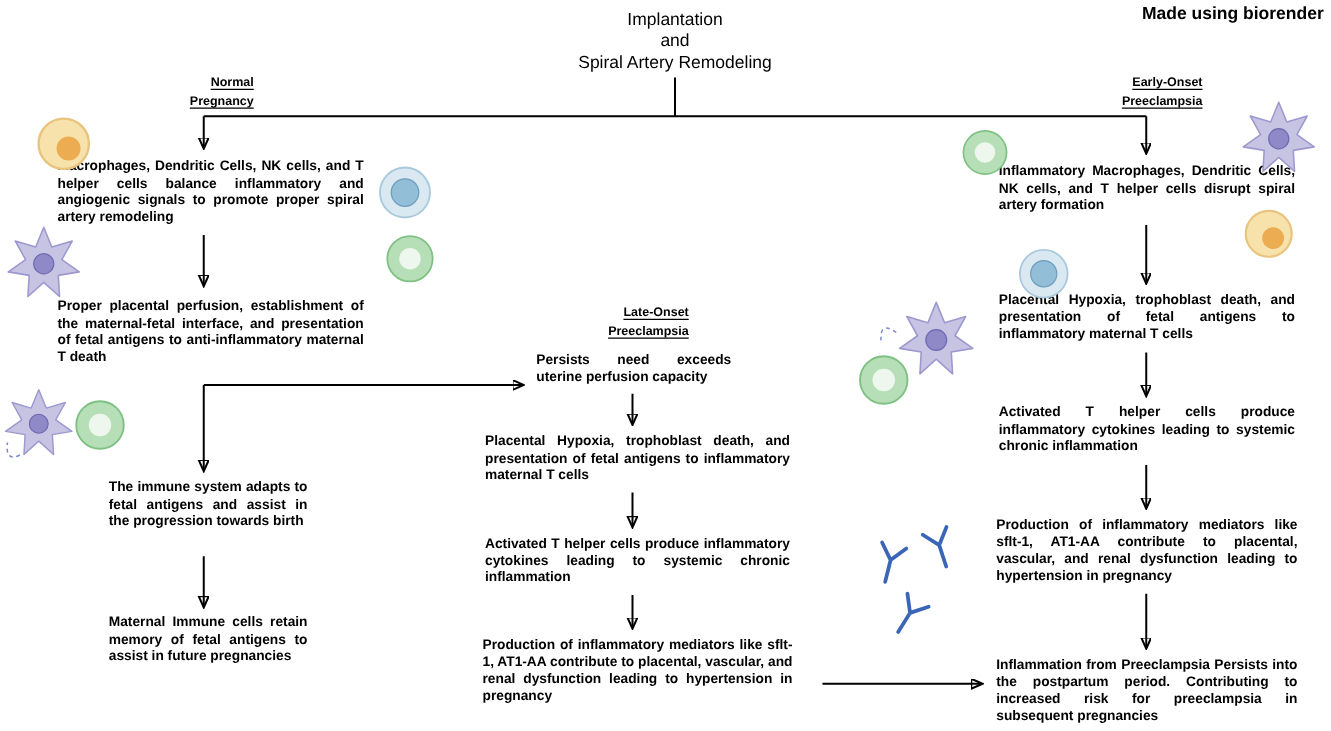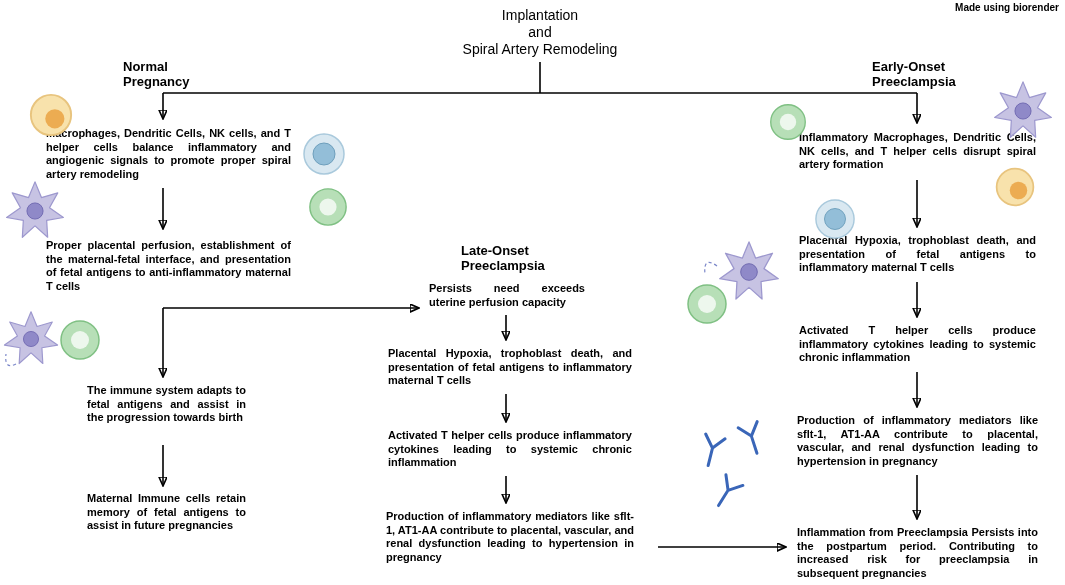--- a/index.html
+++ b/index.html
@@ -1,29 +1,29 @@
 <!DOCTYPE html>
 <html><head>
 <meta charset="utf-8">
 <style>
   html,body{margin:0;padding:0;background:#fff;}
   .page{
     position:relative;width:1065px;height:585px;background:#ffffff;
     font-family:"Liberation Sans",sans-serif;color:#000;overflow:hidden;
   }
   .watermark{
-    position:absolute;top:2px;right:6px;font-size:10px;font-weight:bold;padding-left:36px;
+    position:absolute;top:2px;right:6px;font-size:14px;font-weight:bold;padding-left:36px;
   }
   .title{
     position:absolute;left:420px;top:7px;width:240px;text-align:center;
     font-size:14px;line-height:17px;white-space:pre-line;font-weight:400;
   }
   .heading{
-    position:absolute;font-size:13px;font-weight:bold;text-align:left;
-    text-underline-offset:2px;line-height:15px;
+    position:absolute;font-size:10px;font-weight:bold;text-align:right;
+    text-decoration:underline;text-underline-offset:2px;line-height:15px;
   }
   #h-normal{left:123px;top:59px;width:80px;}
   #h-late{left:461px;top:243px;width:90px;}
   #h-early{left:872px;top:59px;width:90px;}
   .step{
     position:absolute;font-size:11px;font-weight:bold;line-height:13.5px;
     text-align:justify;
   }
   #n1{left:46px;top:127px;width:245px;}
   #n2{left:46px;top:239px;width:245px;}
@@ -60,21 +60,21 @@
   <div class="watermark">Made using biorender</div>
   <div class="title">Implantation
 and
 Spiral Artery Remodeling</div>
 
   <div class="heading" id="h-normal">Normal Pregnancy</div>
   <div class="heading" id="h-late">Late-Onset Preeclampsia</div>
   <div class="heading" id="h-early">Early-Onset Preeclampsia</div>
 
   <div class="step" id="n1">Macrophages, Dendritic Cells, NK cells, and T helper cells balance inflammatory and angiogenic signals to promote proper spiral artery remodeling</div>
-  <div class="step" id="n2">Proper placental perfusion, establishment of the maternal-fetal interface, and presentation of fetal antigens to anti-inflammatory maternal T cells</div>
+  <div class="step" id="n2">Proper placental perfusion, establishment of the maternal-fetal interface, and presentation of fetal antigens to anti-inflammatory maternal T death</div>
   <div class="step" id="n3">The immune system adapts to fetal antigens and assist in the progression towards birth</div>
   <div class="step" id="n4">Maternal Immune cells retain memory of fetal antigens to assist in future pregnancies</div>
 
   <div class="step" id="l1">Persists need exceeds uterine perfusion capacity</div>
   <div class="step" id="l2">Placental Hypoxia, trophoblast death, and presentation of fetal antigens to inflammatory maternal T cells</div>
   <div class="step" id="l3">Activated T helper cells produce inflammatory cytokines leading to systemic chronic inflammation</div>
   <div class="step" id="l4">Production of inflammatory mediators like sflt-1, AT1-AA contribute to placental, vascular, and renal dysfunction leading to hypertension in pregnancy</div>
 
   <div class="step" id="e1">Inflammatory Macrophages, Dendritic Cells, NK cells, and T helper cells disrupt spiral artery formation</div>
   <div class="step" id="e2">Placental Hypoxia, trophoblast death, and presentation of fetal antigens to inflammatory maternal T cells</div>

